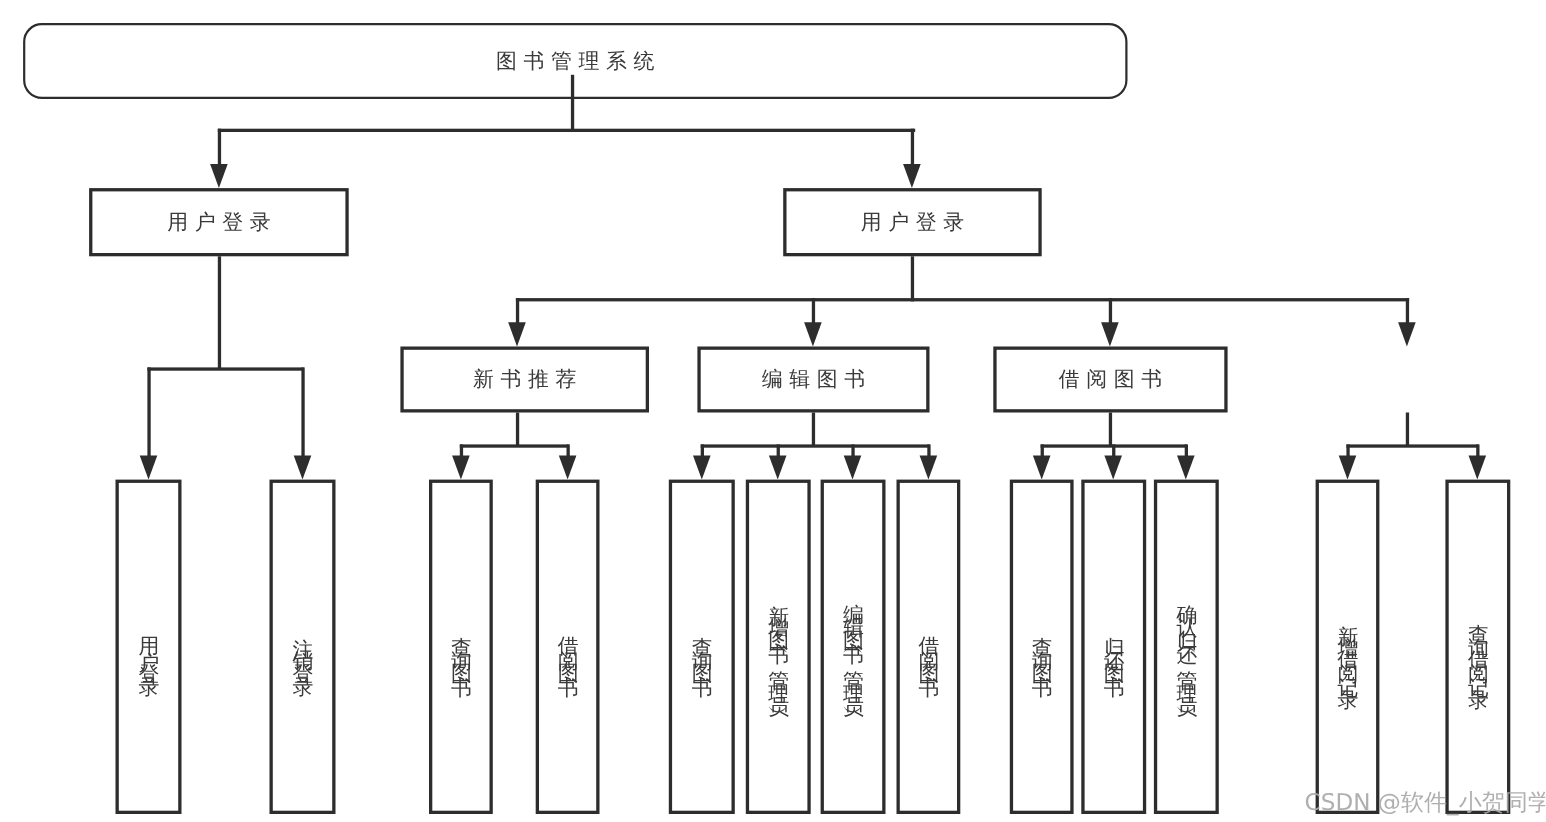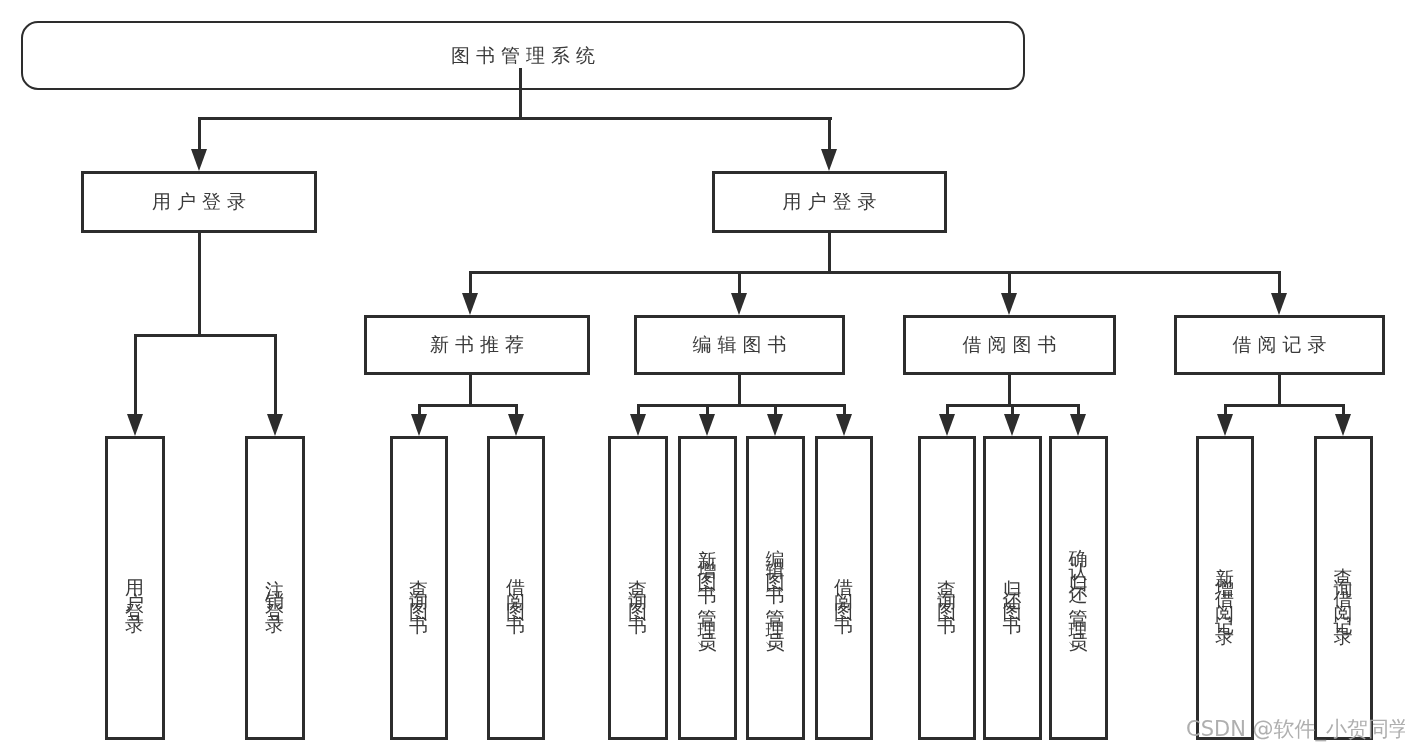--- a/index.html
+++ b/index.html
@@ -76,23 +76,20 @@
 
   <div class="box" style="left:364px;top:315px;width:226px;height:60px;">
     <span class="hlabel">新书推荐</span>
   </div>
   <div class="box" style="left:634px;top:315px;width:211px;height:60px;">
     <span class="hlabel">编辑图书</span>
   </div>
   <div class="box" style="left:903px;top:315px;width:213px;height:60px;">
     <span class="hlabel">借阅图书</span>
   </div>
-  <div class="box" style="left:1174px;top:315px;width:211px;height:60px;">
-    <span class="hlabel">借阅记录</span>
-  </div>
 
   <div class="line vline" style="left:469px;top:375px;height:31px;"></div>
   <div class="line hline" style="left:418px;top:404px;width:99px;"></div>
   <div class="line vline" style="left:418px;top:404px;height:12px;"></div>
   <div class="arrow" style="left:411px;top:414px;"></div>
   <div class="line vline" style="left:515px;top:404px;height:12px;"></div>
   <div class="arrow" style="left:508px;top:414px;"></div>
 
   <div class="line vline" style="left:738px;top:375px;height:31px;"></div>
   <div class="line hline" style="left:637px;top:404px;width:208px;"></div>

